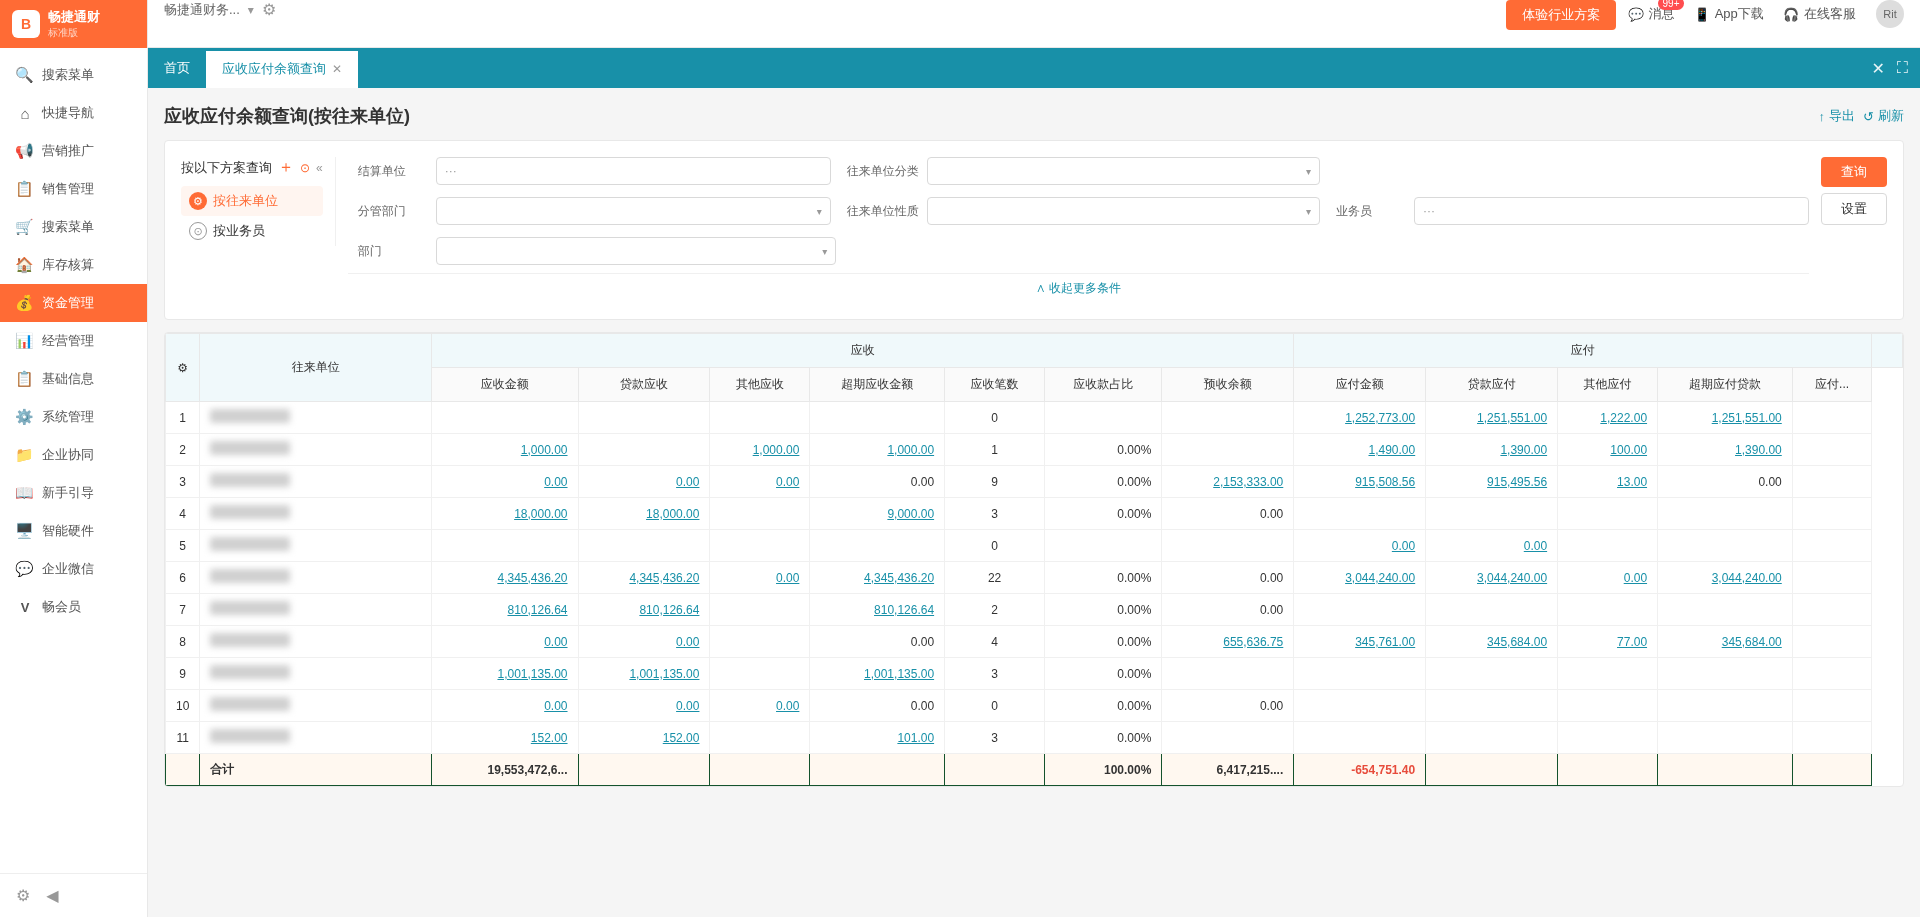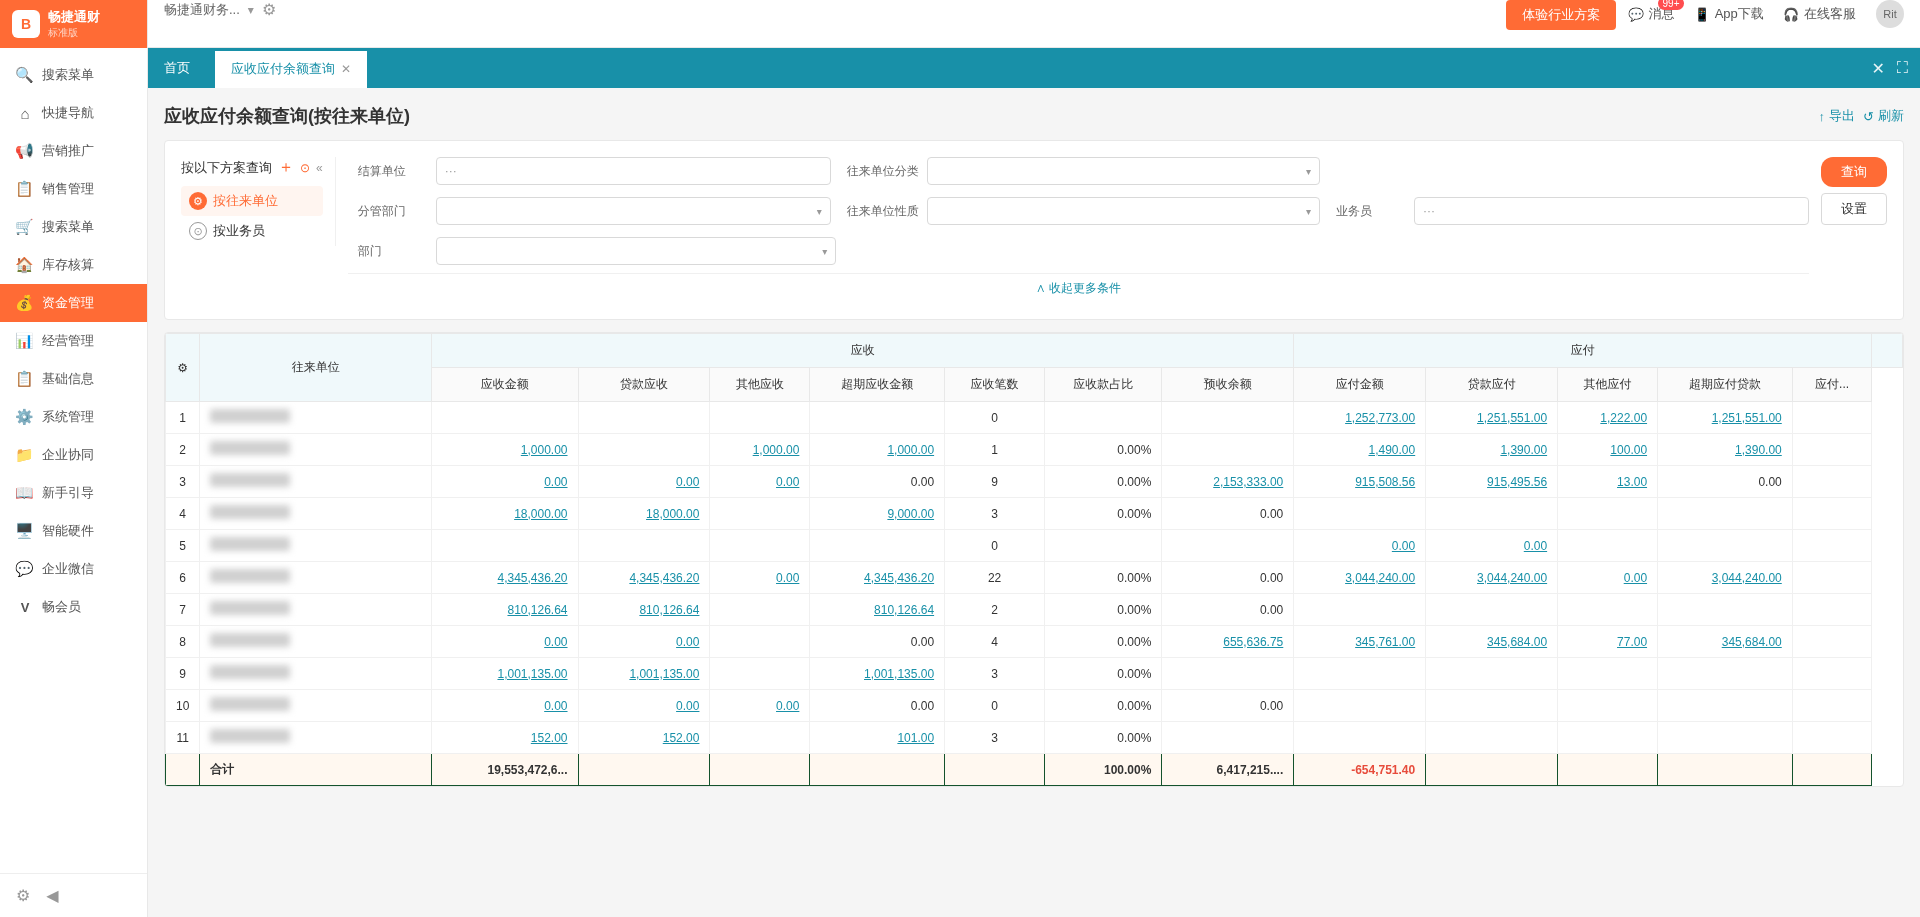--- a/index.html
+++ b/index.html
@@ -46,21 +46,21 @@
 
     
     .tab-bar {
       height: 40px; background: #1890a8; display: flex; align-items: center; padding: 0;
     }
     .tab-item {
       height: 39px; display: flex; align-items: center; padding: 0 16px; cursor: pointer;
       color: rgba(255,255,255,0.8); font-size: 13px; gap: 6px;
     }
     .tab-item.home { color: #fff; font-weight: 500; }
-    .tab-item.active { background: #fff; color: #1890a8; font-weight: 500; border-top: 2px solid #1890a8; margin-left: 9px; }
+    .tab-item.active { background: #fff; color: #1890a8; font-weight: 500; border-top: 2px solid #1890a8; }
     .tab-close { font-size: 12px; color: #999; cursor: pointer; }
     .tab-controls { margin-left: auto; display: flex; align-items: center; gap: 12px; padding-right: 12px; }
     .tab-ctrl-btn { color: rgba(255,255,255,0.9); cursor: pointer; font-size: 16px; }
 
     
     .page-content { flex: 1; overflow: auto; background: #f5f5f5; }
     .page-inner { padding: 16px; }
 
     
     .page-title-row { display: flex; align-items: center; justify-content: space-between; margin-bottom: 12px; }
@@ -324,21 +324,21 @@
               </div>
             </div>
 
             <div class="collapse-btn">
               <span>∧</span>
               <span>收起更多条件</span>
             </div>
           </div>
 
           <div style="display:flex; flex-direction:column; gap:6px;">
-            <button style="background:#ff6b35;color:#fff;border:none;padding:6px 20px;border-radius:12px;cursor:pointer;font-size:13px;">查询</button>
+            <button style="background:#ff6b35;color:#fff;border:none;padding:6px 20px;border-radius:4px;cursor:pointer;font-size:13px;">查询</button>
             <button style="background:#fff;color:#333;border:1px solid #d9d9d9;padding:6px 8px;border-radius:4px;cursor:pointer;font-size:13px;">设置</button>
           </div>
         </div>
       </div>
 
       <div class="table-wrap">
         <div class="table-container">
           <table>
             <thead>
               <tr class="group-header">

